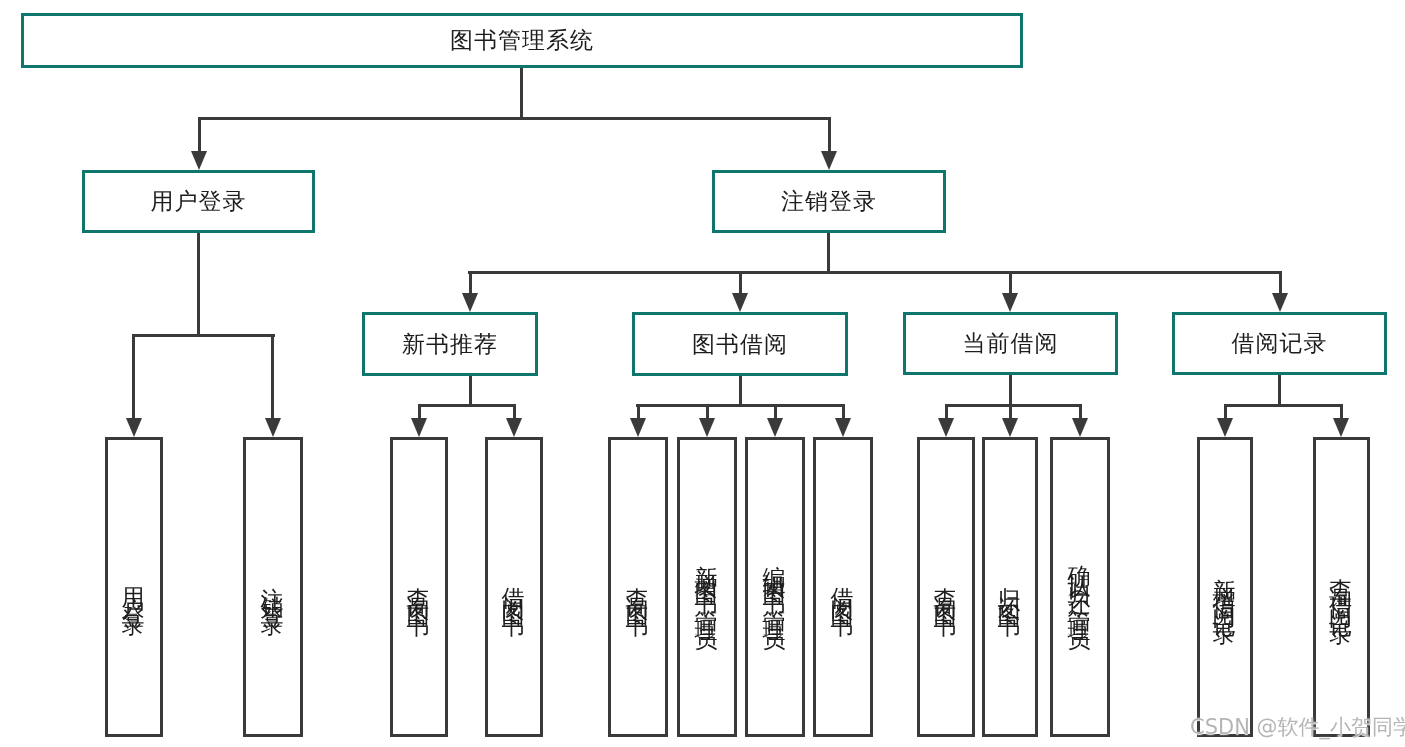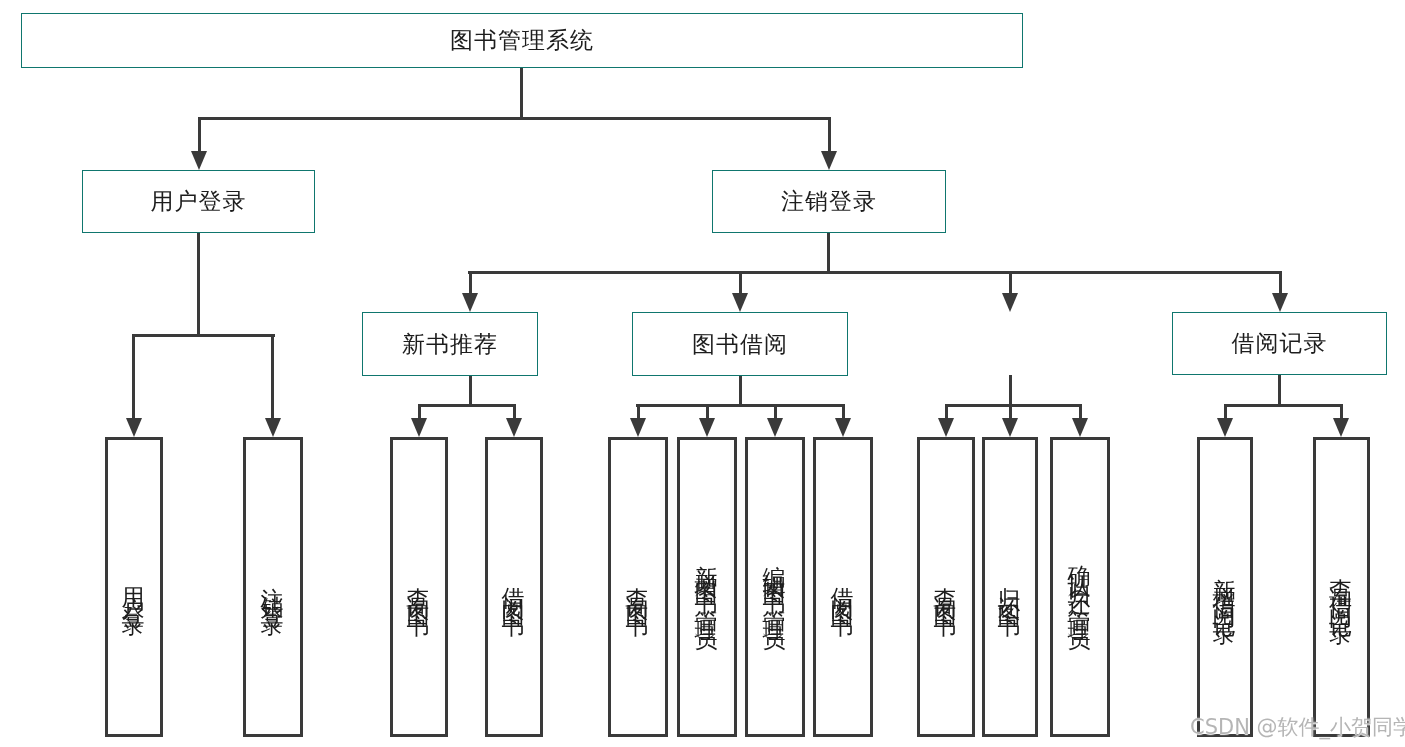--- a/index.html
+++ b/index.html
@@ -9,21 +9,21 @@
     position: relative;
     width: 1405px;
     height: 747px;
     background: #ffffff;
     overflow: hidden;
     color: #1d1d1d;
   }
   .node {
     position: absolute;
     background: #ffffff;
-    border: 1px solid #0f766e;
+    border: 3px solid #0f766e;
     display: flex;
     align-items: center;
     justify-content: center;
     font-size: 23px;
     letter-spacing: 1px;
     color: #1d1d1d;
     z-index: 2;
   }
   .leaf {
     position: absolute;
@@ -111,20 +111,23 @@
     <div class="vline" style="left:1279px; top:271px; height:24px;"></div>
     <div class="arrow" style="left:1272px; top:293px;"></div>
   </div>
 
   <div class="node" style="left:362px; top:312px; width:176px; height:64px;">
     <span>新书推荐</span>
   </div>
   <div class="node" style="left:632px; top:312px; width:216px; height:64px;">
     <span>图书借阅</span>
   </div>
+  <div class="node" style="left:903px; top:312px; width:215px; height:63px;">
+    <span>当前借阅</span>
+  </div>
   <div class="node" style="left:1172px; top:312px; width:215px; height:63px;">
     <span>借阅记录</span>
   </div>
 
   <div>
     <div class="vline" style="left:469px; top:376px; height:31px;"></div>
     <div class="hline" style="left:418px; top:404px; width:98px;"></div>
     <div class="vline" style="left:418px; top:404px; height:16px;"></div>
     <div class="arrow" style="left:411px; top:418px;"></div>
     <div class="vline" style="left:513px; top:404px; height:16px;"></div>

